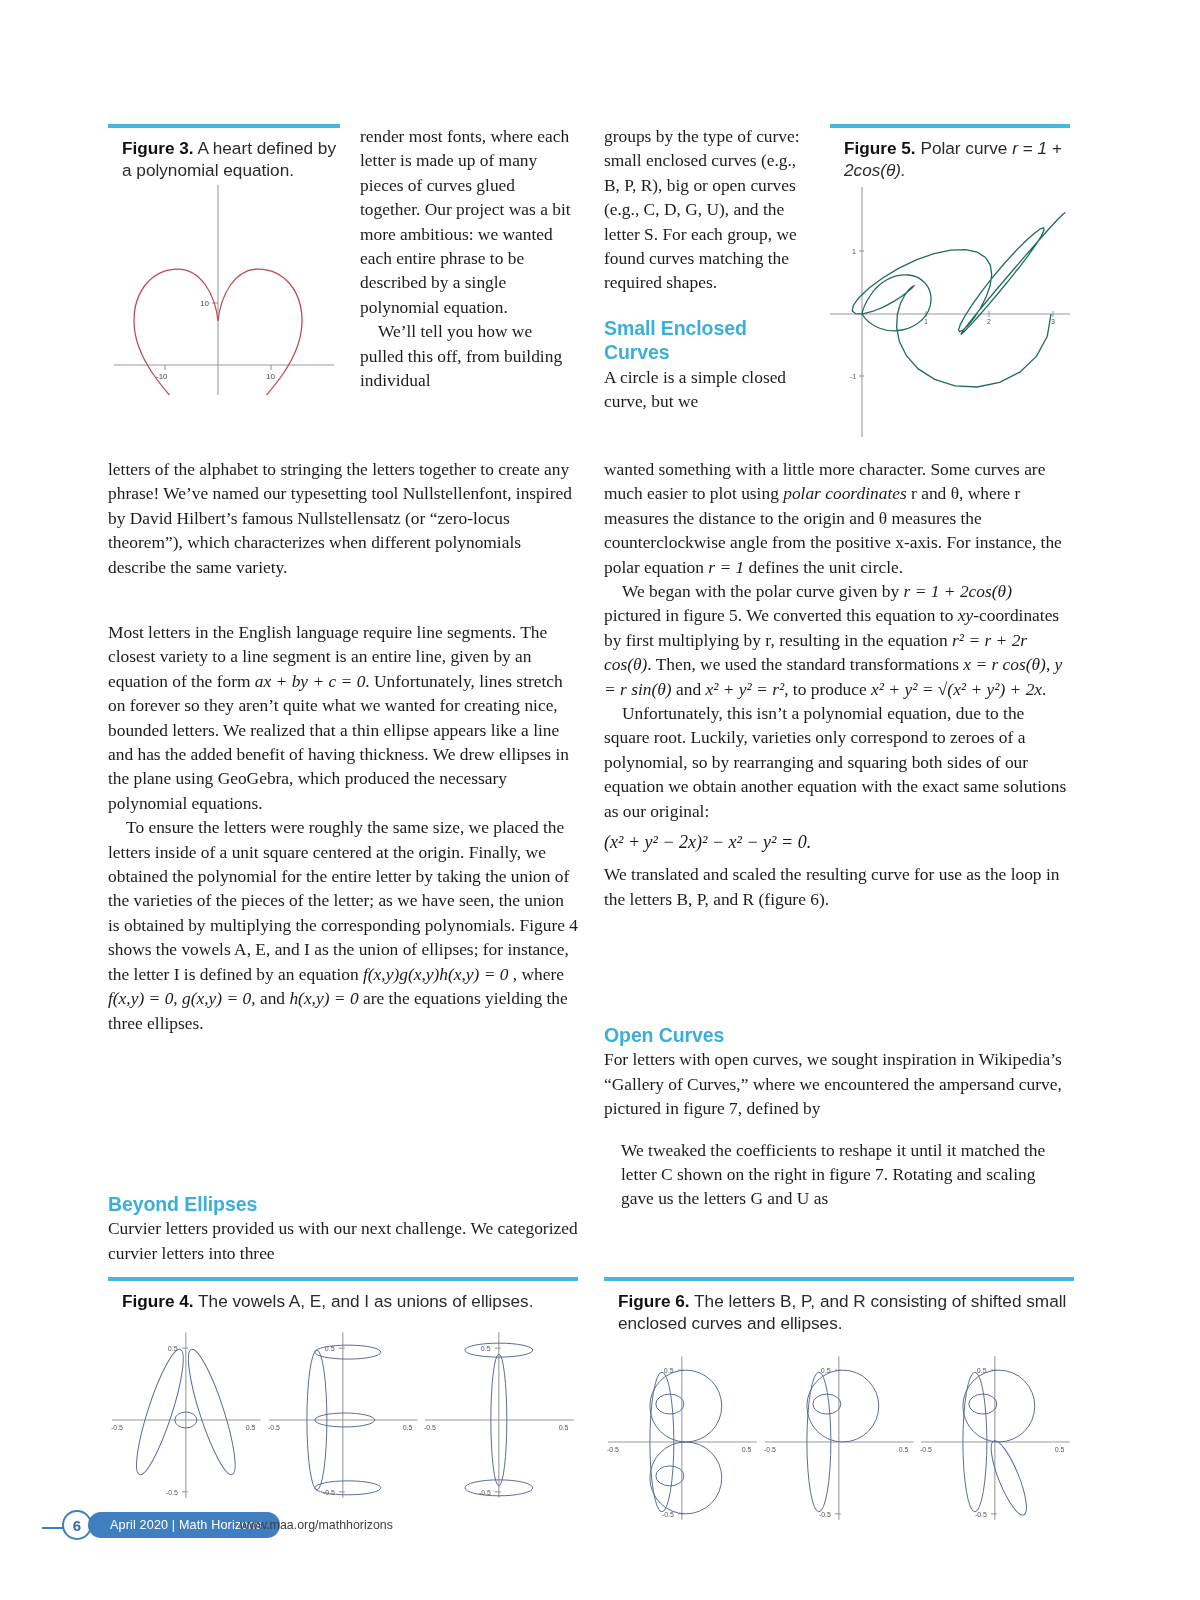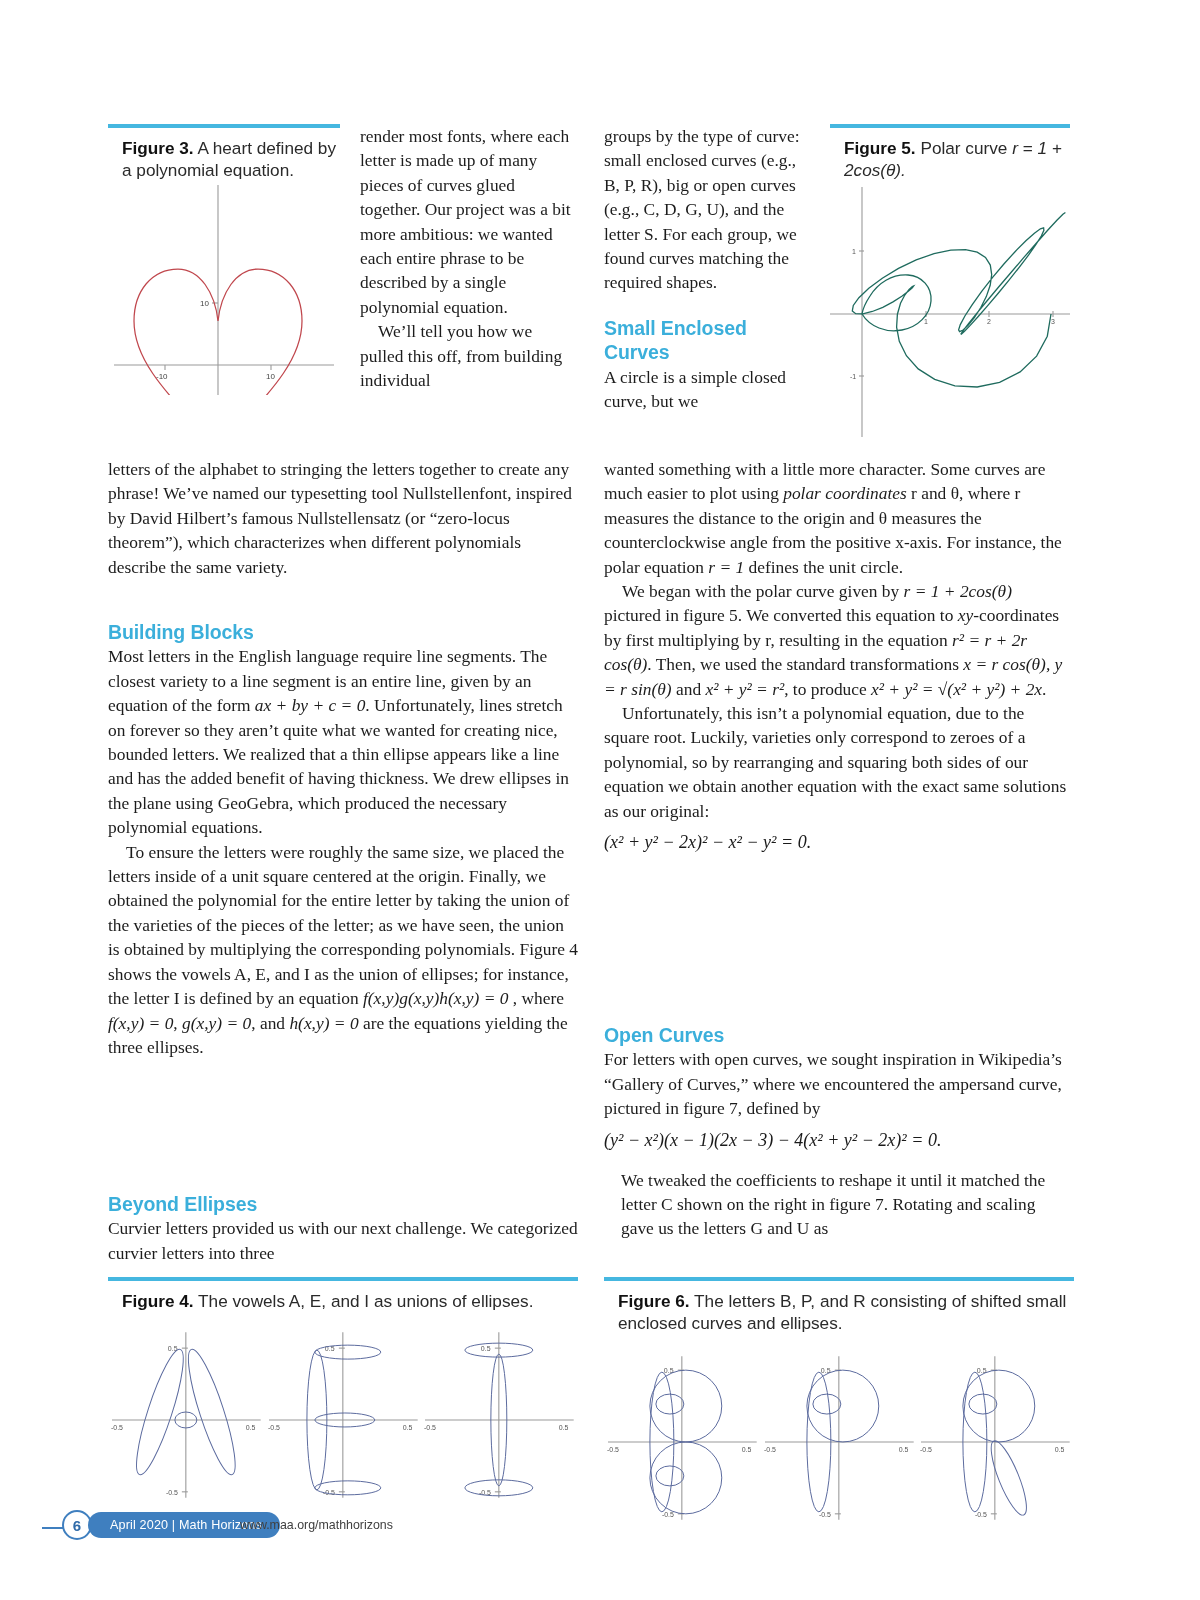--- a/index.html
+++ b/index.html
@@ -190,41 +190,40 @@
       <span>Curves</span>
     </h2>
     <p>A circle is a simple closed curve, but we</p>
   </div>
 
   <div class="body-text" style="position:absolute;left:108px;top:457px;width:470px;">
     <p>letters of the alphabet to stringing the letters together to create any phrase! We’ve named our typesetting tool Nullstellenfont, inspired by David Hilbert’s famous Nullstellensatz (or “zero-locus theorem”), which characterizes when different polynomials describe the same variety.</p>
   </div>
 
   <div style="position:absolute;left:108px;top:620px;width:470px;">
-    <h2 class="sec-head">Building Blocks</h2>
     <p class="body-text" style="margin:0;"><span>Most letters in the English language require line segments. The closest variety to a line segment is an entire line, given by an equation of the form </span><span class="eq">ax + by + c = 0</span><span>. Unfortunately, lines stretch on forever so they aren’t quite what we wanted for creating nice, bounded letters. We realized that a thin ellipse appears like a line and has the added benefit of having thickness. We drew ellipses in the plane using GeoGebra, which produced the necessary polynomial equations.</span></p>
     <p class="body-text indent" style="margin:0;"><span>To ensure the letters were roughly the same size, we placed the letters inside of a unit square centered at the origin. Finally, we obtained the polynomial for the entire letter by taking the union of the varieties of the pieces of the letter; as we have seen, the union is obtained by multiplying the corresponding polynomials. Figure 4 shows the vowels A, E, and I as the union of ellipses; for instance, the letter I is defined by an equation </span><span class="eq">f(x,y)g(x,y)h(x,y) = 0</span><span> , where </span><span class="eq">f(x,y) = 0</span><span>, </span><span class="eq">g(x,y) = 0</span><span>, and </span><span class="eq">h(x,y) = 0</span><span> are the equations yielding the three ellipses.</span></p>
   </div>
 
   <div style="position:absolute;left:108px;top:1192px;width:470px;">
     <h2 class="sec-head">Beyond Ellipses</h2>
     <p class="body-text" style="margin:0;">Curvier letters provided us with our next challenge. We categorized curvier letters into three</p>
   </div>
 
   <div style="position:absolute;left:604px;top:457px;width:464px;">
     <p class="body-text" style="margin:0;"><span>wanted something with a little more character. Some curves are much easier to plot using </span><span class="eq">polar coordinates</span><span> r and θ, where r measures the distance to the origin and θ measures the counterclockwise angle from the positive x-axis. For instance, the polar equation </span><span class="eq">r = 1</span><span> defines the unit circle.</span></p>
     <p class="body-text indent" style="margin:0;"><span>We began with the polar curve given by </span><span class="eq">r = 1 + 2cos(θ)</span><span> pictured in figure 5. We converted this equation to </span><span class="eq">xy</span><span>-coordinates by first multiplying by r, resulting in the equation </span><span class="eq">r² = r + 2r cos(θ)</span><span>. Then, we used the standard transformations </span><span class="eq">x = r cos(θ), y = r sin(θ)</span><span> and </span><span class="eq">x² + y² = r²</span><span>, to produce </span><span class="eq">x² + y² = √(x² + y²) + 2x</span><span>.</span></p>
     <p class="body-text indent" style="margin:0;">Unfortunately, this isn’t a polynomial equation, due to the square root. Luckily, varieties only correspond to zeroes of a polynomial, so by rearranging and squaring both sides of our equation we obtain another equation with the exact same solutions as our original:</p>
     <div class="dispeq">(x² + y² − 2x)² − x² − y² = 0.</div>
+    <p class="body-text" style="margin:0;">We translated and scaled the resulting curve for use as the loop in the letters B, P, and R (figure 6).</p>
   </div>
 
   <div style="position:absolute;left:604px;top:1023px;width:464px;">
     <h2 class="sec-head">Open Curves</h2>
     <p class="body-text" style="margin:0;">For letters with open curves, we sought inspiration in Wikipedia’s “Gallery of Curves,” where we encountered the ampersand curve, pictured in figure 7, defined by</p>
-    <div class="dispeq" style="text-align:left;">(y² − x²)(x − 1)(2x − 3) − 4(x² + y² − 2x)² = 0.</div>
     <p class="body-text" style="margin:17px;">We tweaked the coefficients to reshape it until it matched the letter C shown on the right in figure 7. Rotating and scaling gave us the letters G and U as</p>
   </div>
 
   <div style="position:absolute;left:108px;top:1277px;width:470px;">
     <div class="fig-rule"></div>
     <div class="fig-cap">
       <b>Figure 4.</b><span> The vowels A, E, and I as unions of ellipses.</span>
     </div>
     <div style="display:flex;gap:0;margin-top:8px;">
 

